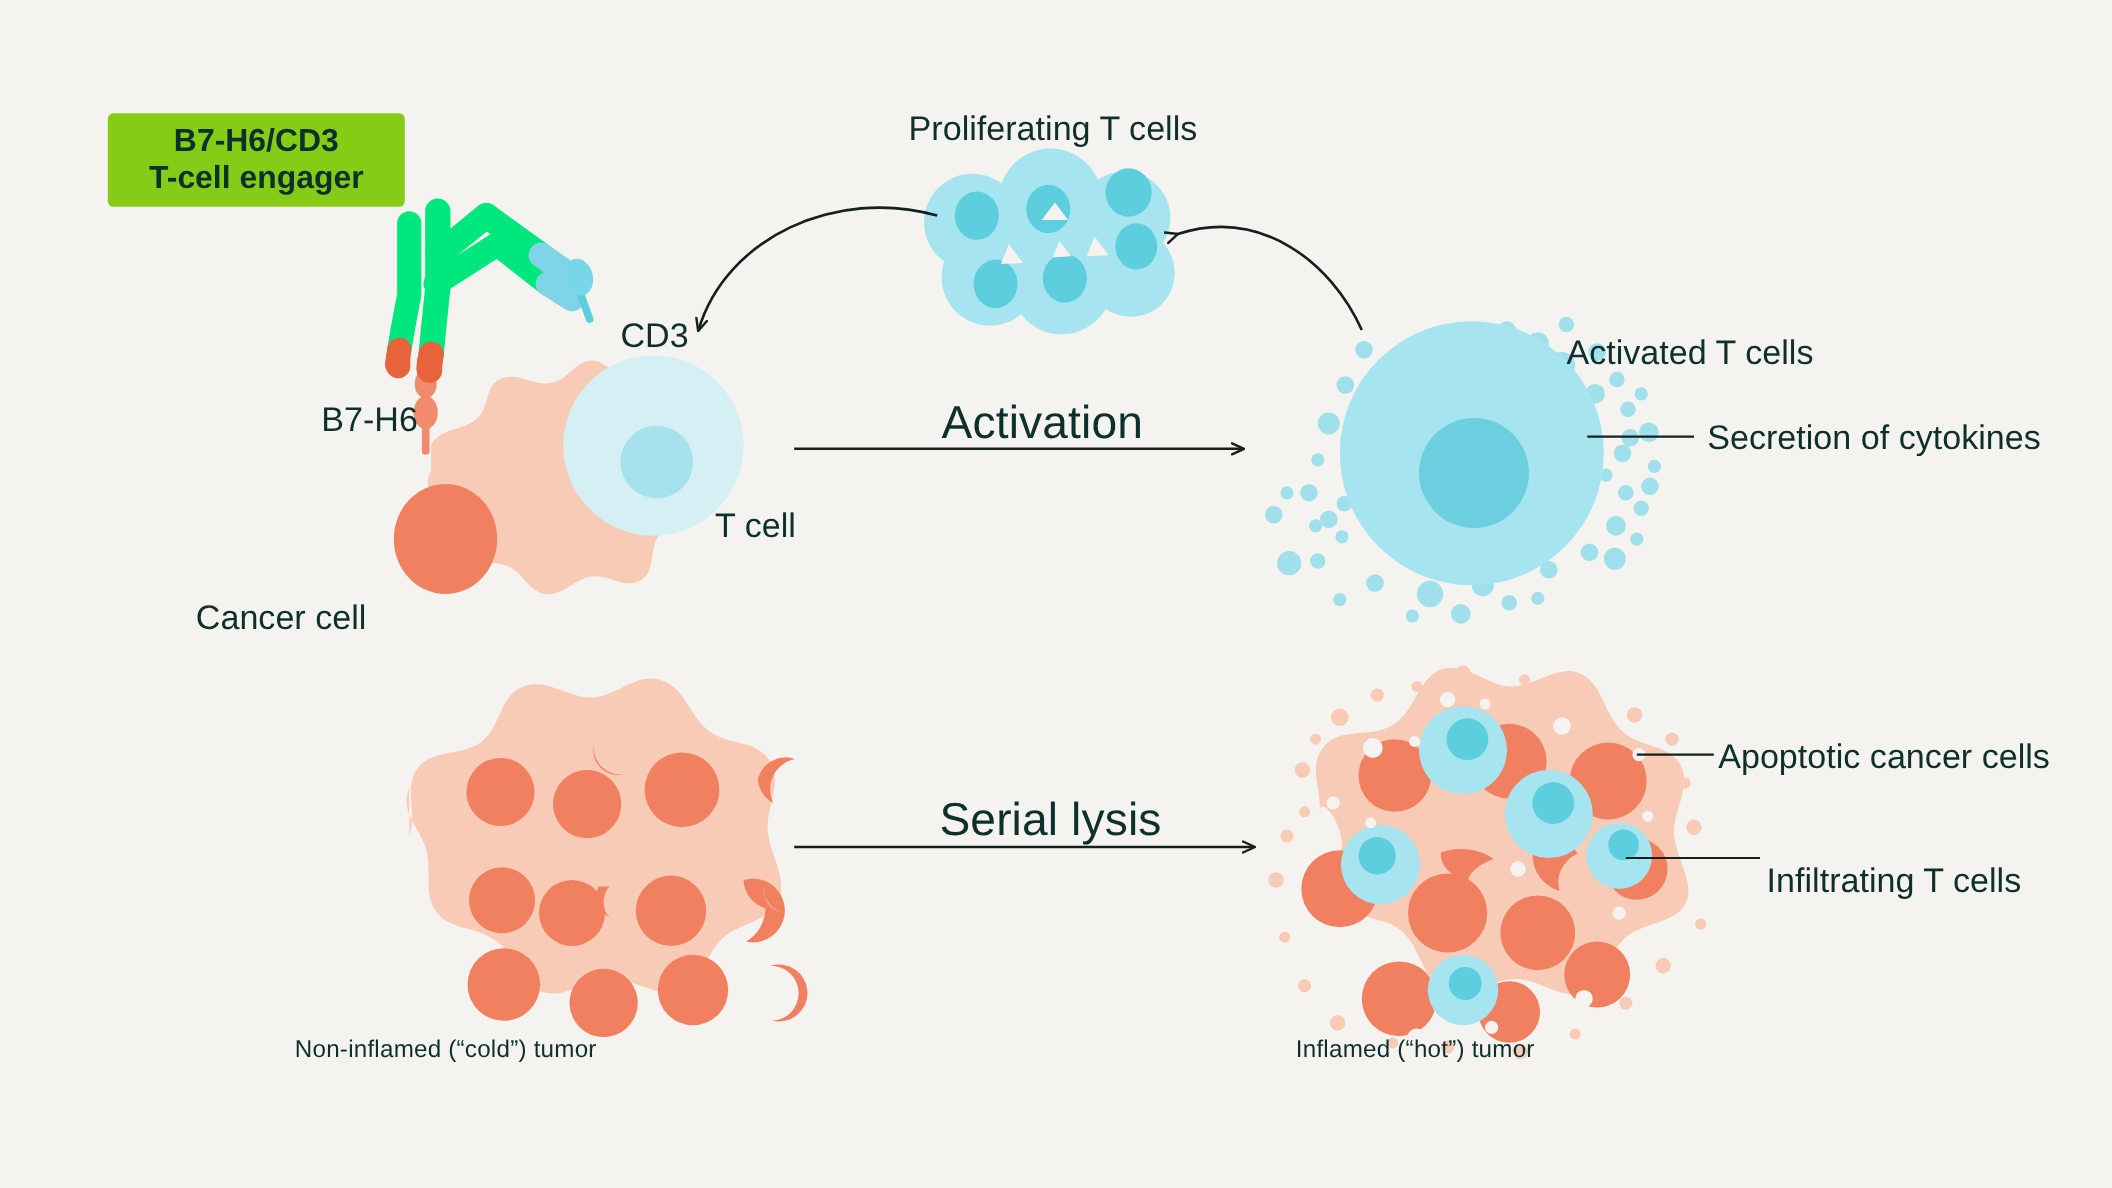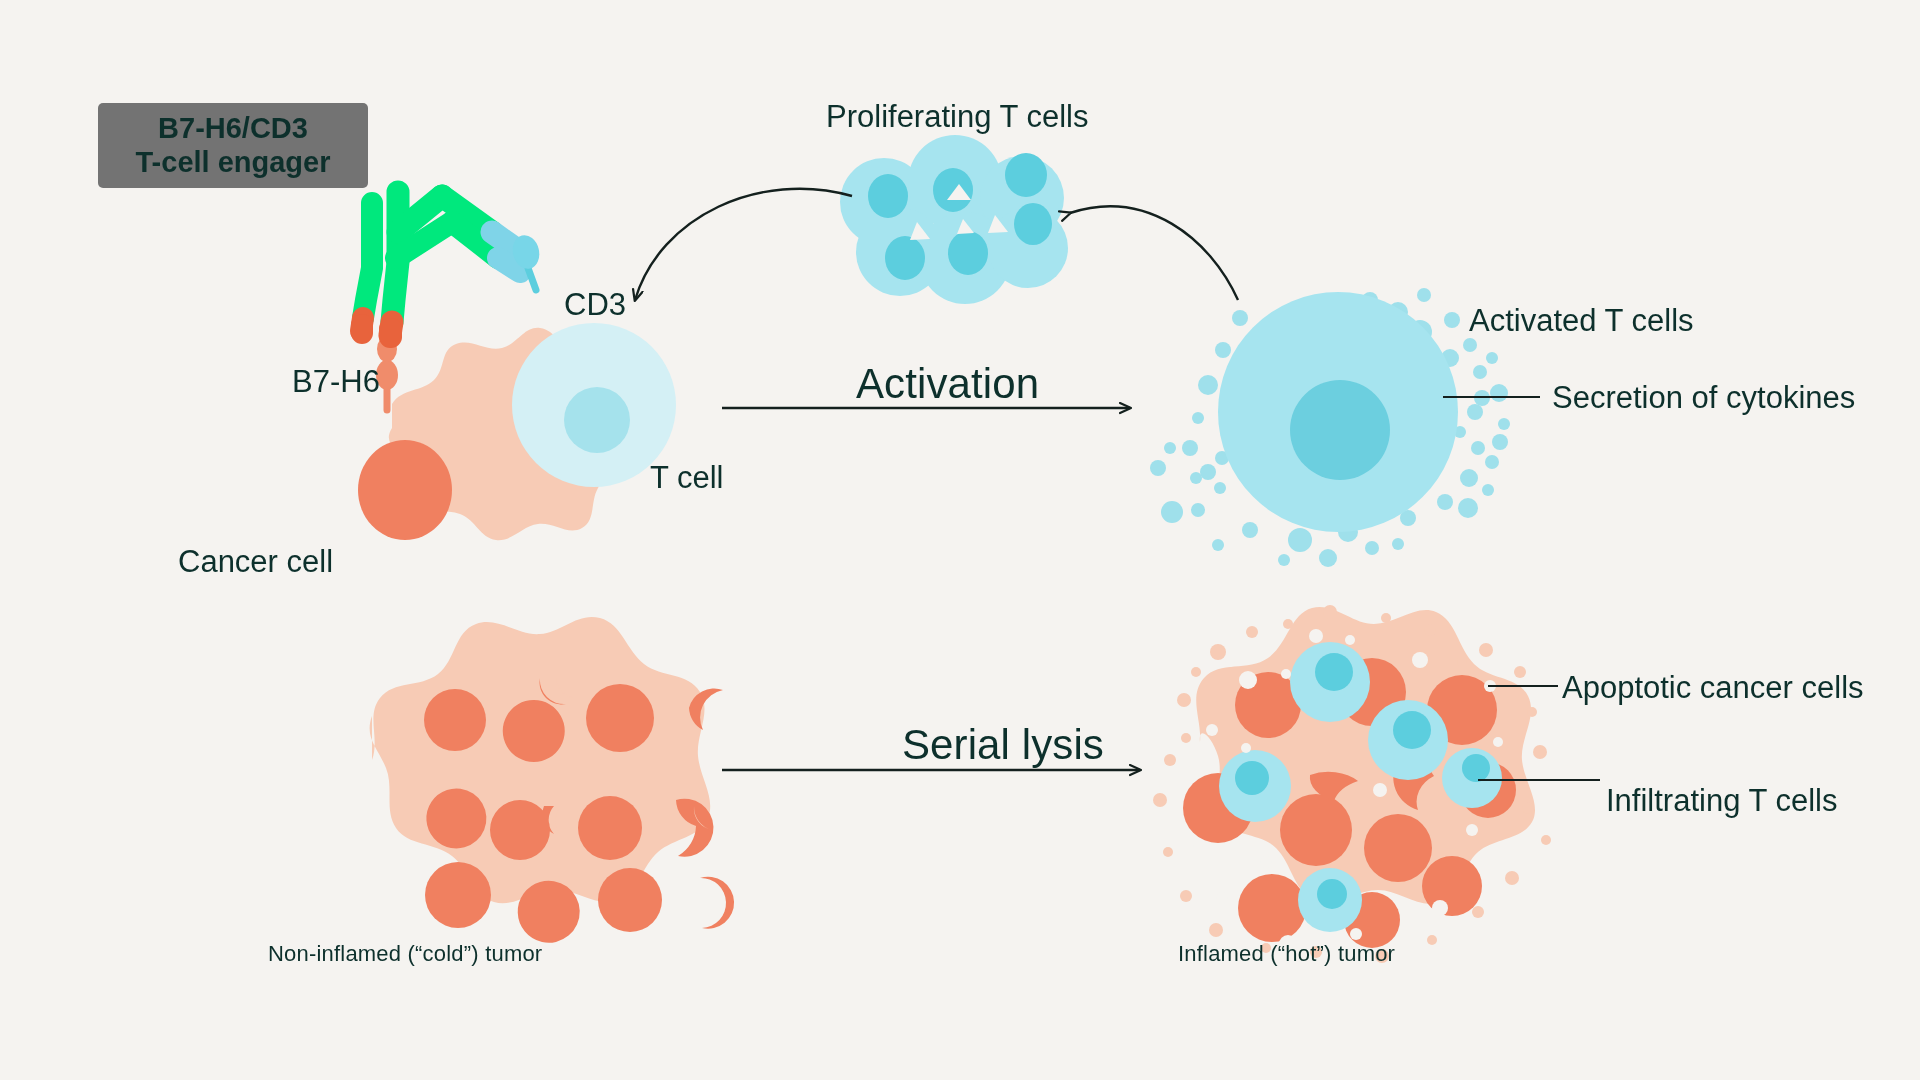--- a/index.html
+++ b/index.html
@@ -37,21 +37,21 @@
   .lbl-bold { font-size: 42px; font-weight: 400; letter-spacing: .1px; }
   .cap-bold { font-size: 22px; font-weight: 400; letter-spacing: .2px; }
 
   
   #engager-badge {
     position: absolute;
     left: 98px;
     top: 103px;
     width: 270px;
     height: 85px;
-    background: #737373;
+    background: #84cc16;
     border-radius: 5px;
     display: flex;
     flex-direction: column;
     align-items: center;
     justify-content: center;
     gap: 3px;
   }
   #engager-badge span {
     font-size: 29px;
     font-weight: 700;
@@ -342,29 +342,29 @@
   <div class="txt lbl-reg" style="left:292px; top:366px;">B7-H6</div>
 
   <div class="txt lbl-reg" style="left:540px; top:289px;margin-left:24px;">CD3</div>
 
   <div class="txt lbl-reg" style="left:178px; top:546px;">Cancer cell</div>
 
   <div class="txt lbl-reg" style="left:650px; top:462px;">T cell</div>
 
   <div class="txt lbl-reg" style="left:826px; top:101px;">Proliferating T cells</div>
 
-  <div class="txt lbl-reg" style="left:1424px; top:305px;margin-left:45px;">Activated T cells</div>
+  <div class="txt lbl-reg" style="left:1424px; top:305px;">Activated T cells</div>
 
   <div class="txt lbl-reg" style="left:1552px; top:382px;">Secretion of cytokines</div>
 
   <div class="txt lbl-reg" style="left:1562px; top:672px;">Apoptotic cancer cells</div>
 
   <div class="txt lbl-reg" style="left:1606px; top:785px;">Infiltrating T cells</div>
 
   <div class="txt lbl-bold" style="left:856px; top:363px;">Activation</div>
 
-  <div class="txt lbl-bold" style="left:854px; top:724px;margin-left:48px;">Serial lysis</div>
+  <div class="txt lbl-bold" style="left:854px; top:724px;">Serial lysis</div>
 
   <div class="txt cap-bold" style="left:268px; top:943px;">Non-inflamed (“cold”) tumor</div>
 
   <div class="txt cap-bold" style="left:1178px; top:943px;">Inflamed (“hot”) tumor</div>
 
 </div>
 
 </body></html>

